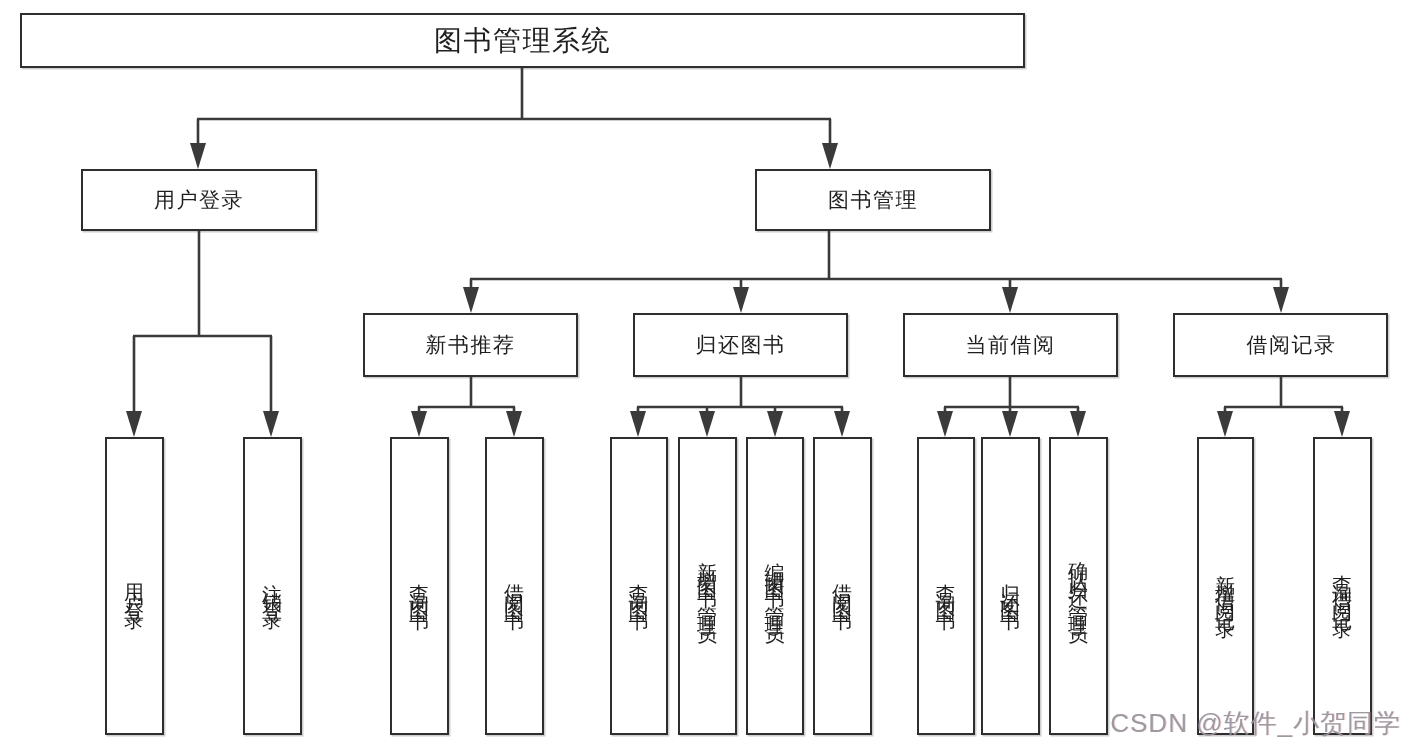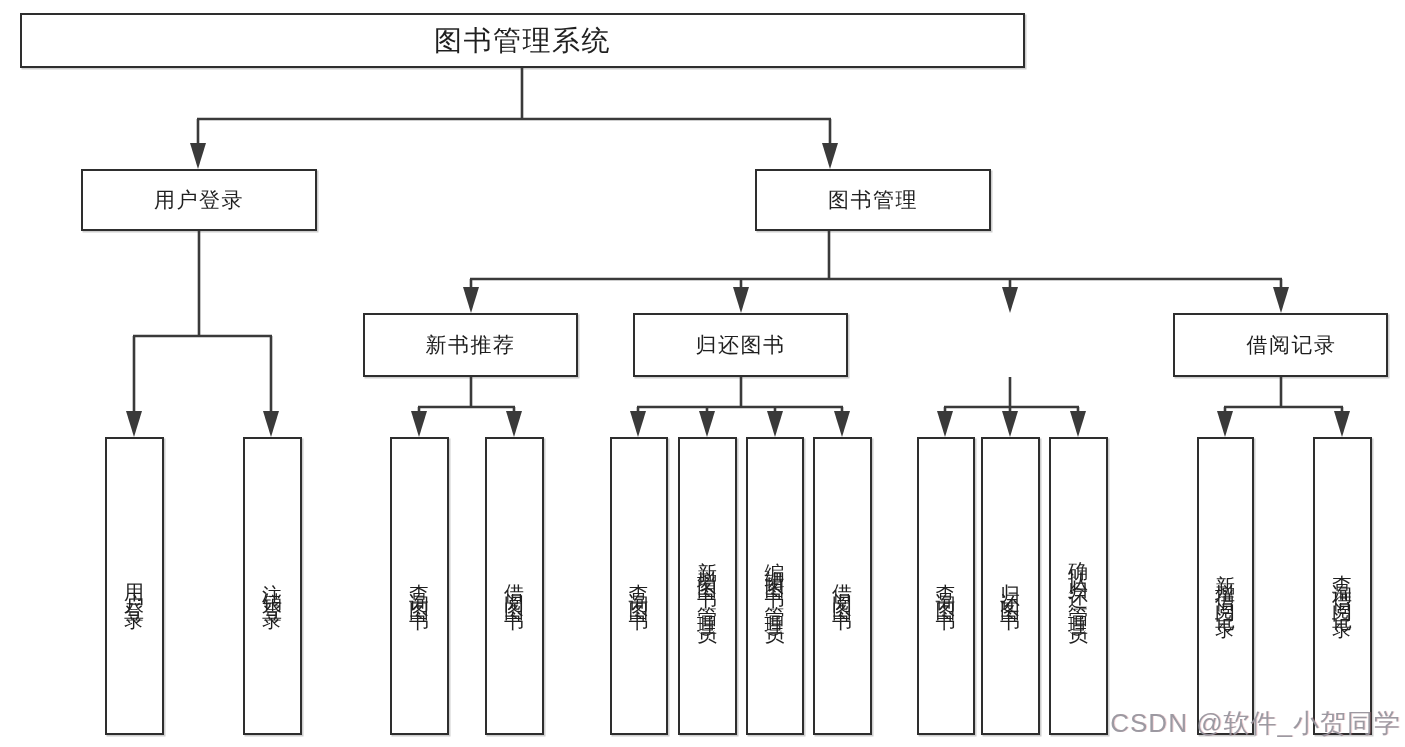--- a/index.html
+++ b/index.html
@@ -109,20 +109,23 @@
   <div class="node" style="left:711px; top:169px; width:236px; height:62px;margin-left:44px;">
     <span class="hlabel">图书管理</span>
   </div>
 
   <div class="node" style="left:363px; top:313px; width:215px; height:64px;">
     <span class="hlabel">新书推荐</span>
   </div>
   <div class="node" style="left:633px; top:313px; width:215px; height:64px;">
     <span class="hlabel">归还图书</span>
   </div>
+  <div class="node" style="left:903px; top:313px; width:215px; height:64px;">
+    <span class="hlabel">当前借阅</span>
+  </div>
   <div class="node" style="left:1173px; top:313px; width:215px; height:64px;padding-left:22px;">
     <span class="hlabel">借阅记录</span>
   </div>
 
   <div class="node leaf" style="left:105px; top:437px; width:59px; height:298px;">
     <span class="vlabel">用户登录</span>
   </div>
   <div class="node leaf" style="left:243px; top:437px; width:59px; height:298px;">
     <span class="vlabel">注销登录</span>
   </div>

